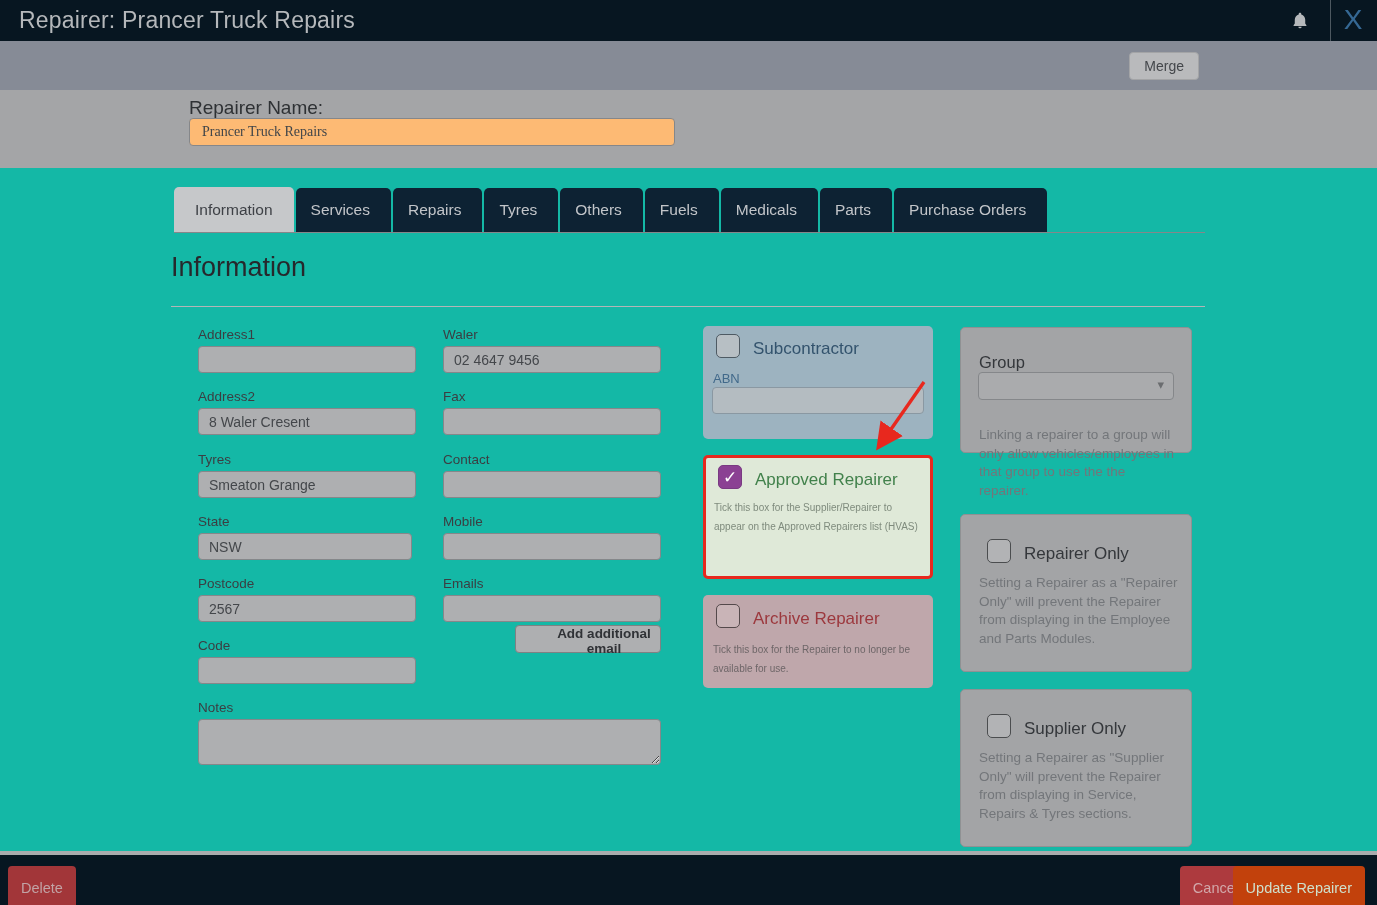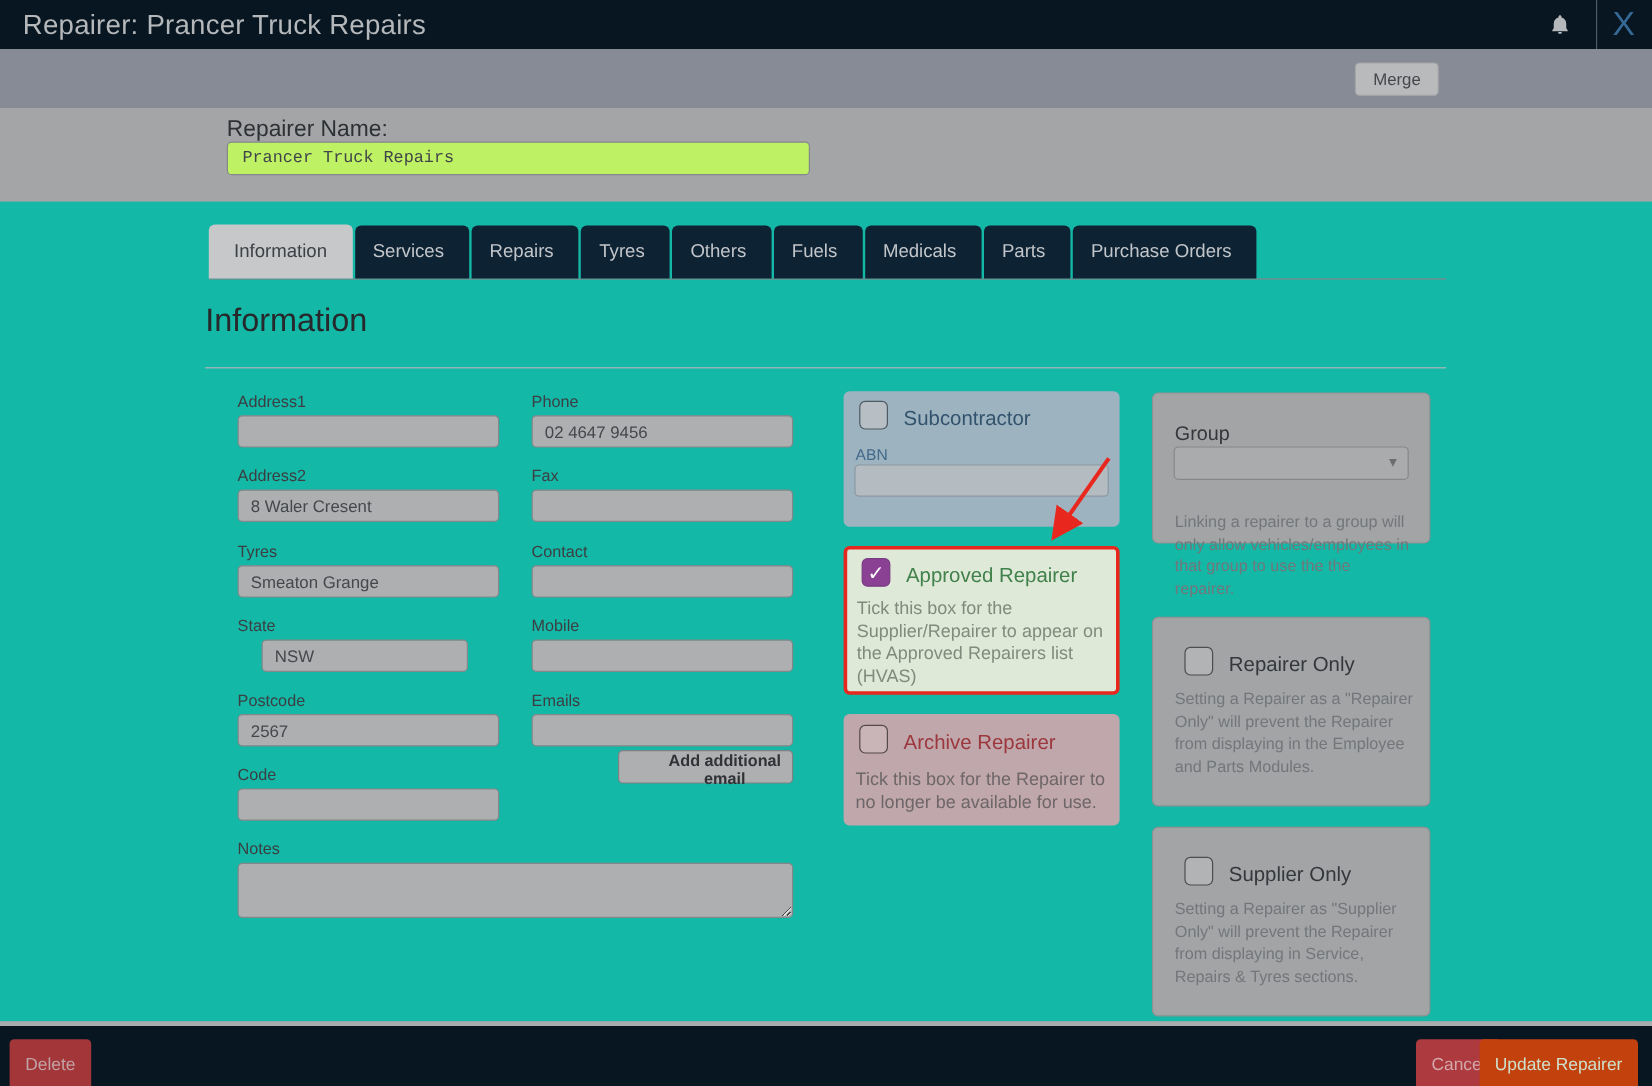--- a/index.html
+++ b/index.html
@@ -14,21 +14,21 @@
   .hdr-divider { position:absolute; right:46px; top:0; width:1px; height:41px; background:#4d5860; }
   .close-x { position:absolute; right:6px; top:2px; width:36px; height:36px; font-size:28px; font-weight:300; color:#356894; text-align:center; line-height:36px; cursor:pointer; }
 
   
   .sub-toolbar { position:absolute; top:41px; left:0; width:100%; height:49px; background:#868b96; }
   .merge-btn { position:absolute; right:178px; top:11px; height:28px; padding:0 14px; background:#b9babc; border:1px solid #a3a4a6; border-radius:4px; font-size:14px; color:#44474b; line-height:26px; cursor:pointer; }
 
   
   .name-section { position:absolute; top:90px; left:0; width:100%; height:100px; background:#a4a5a7; border-bottom:4px solid #fef9c3; }
   .name-label { position:absolute; left:189px; top:7px; font-size:19px; color:#2e3134; }
-  .name-input { position:absolute; left:189px; top:28px; width:486px; height:28px; background:#bef264; border:1px solid #85878a; border-radius:4px; font-size:14px; color:#414549; padding:0 12px; font-family:Liberation Mono, monospace; }
+  .name-input { position:absolute; left:189px; top:28px; width:486px; height:28px; background:#fdba74; border:1px solid #85878a; border-radius:4px; font-size:14px; color:#414549; padding:0 12px; font-family:Liberation Serif, serif; }
 
   
   .main { position:absolute; top:168px; left:0; width:100%; height:683px; background:#14b8a6; }
 
   
   .tabs { position:absolute; left:174px; top:20px; width:1031px; display:flex; gap:2px; border-bottom:1px solid #85878a; height:45px; align-items:flex-end; }
   .tab { height:44px; line-height:44px; padding:0 21px; font-size:15.5px; border-radius:5px 5px 0 0; cursor:pointer; white-space:nowrap; }
   .tab.active { background:#c6c8ca; color:#3e4146; height:45px; line-height:45px; }
   .tab.dark { background:#0d2233; color:#c2c5c9;padding-left:15px; }
 
@@ -44,21 +44,21 @@
   
   .cb { position:absolute; width:24px; height:24px; background:#b2b3b5; border:1px solid #4b4d4f; border-radius:5px; cursor:pointer; }
   .cb.checked { background:#8b4193; border-color:#793a82; color:#ffffff; text-align:center; line-height:23px; font-size:17px; font-weight:bold; }
 
   
   .flagbox { position:absolute; left:703px; width:230px; border-radius:5px; }
   .flag-sub { top:158px; height:113px; background:#9db3c0; }
   .flag-approved { top:287px; height:124px; background:#dfe9d8; border:3px solid #e8281e; }
   .flag-archive { top:427px; height:93px; background:#bfa7ab; }
   .flag-title { position:absolute; font-size:17px; }
-  .flag-desc { position:absolute; font-size:15px; line-height:18.5px; }
+  .flag-desc { position:absolute; font-size:10px; line-height:18.5px; }
 
   
   .panel { position:absolute; left:960px; width:232px; background:#a3a4a6; border:1px solid #8f9193; border-radius:5px; }
   .panel-title { position:absolute; font-size:16.5px; color:#34373b; }
   .panel-desc { position:absolute; font-size:13.5px; color:#73767a; line-height:18.5px; }
   .group-select { position:absolute; left:17px; top:44px; width:196px; height:28px; background:#aaabad; border:1px solid #85878a; border-radius:4px; cursor:pointer; }
   .group-select .caret { position:absolute; right:9px; top:4px; font-size:13px; color:#6b6d70; }
 
   
   .footer { position:absolute; bottom:0; left:0; width:100%; height:50px; background:#071621; }
@@ -114,32 +114,32 @@
     <div class="flabel" style="left:198px;top:159px">Address1</div>
     <input class="inp" style="left: 198px; top: 178px; width: 218px;" value="">
 
     <div class="flabel" style="left:198px;top:221px">Address2</div>
     <input class="inp" style="left: 198px; top: 240px; width: 218px;" value="8 Waler Cresent">
 
     <div class="flabel" style="left:198px;top:284px">Tyres</div>
     <input class="inp" style="left: 198px; top: 303px; width: 218px;" value="Smeaton Grange">
 
     <div class="flabel" style="left:198px;top:346px">State</div>
-    <input class="inp" style="left: 198px; top: 365px; width: 172px; margin-left: 20px;" value="NSW">
+    <input class="inp" style="left: 198px; top: 365px; width: 214px;" value="NSW">
 
     <div class="flabel" style="left:198px;top:408px">Postcode</div>
     <input class="inp" style="left: 198px; top: 427px; width: 218px;" value="2567">
 
     <div class="flabel" style="left:198px;top:470px">Code</div>
     <input class="inp" style="left: 198px; top: 489px; width: 218px;" value="">
 
     <div class="flabel" style="left:198px;top:532px">Notes</div>
     <textarea class="notes-ta" style=""></textarea>
 
-    <div class="flabel" style="left:443px;top:159px">Phone</div>
+    <div class="flabel" style="left:443px;top:159px">Waler</div>
     <input class="inp" style="left: 443px; top: 178px; width: 218px;" value="02 4647 9456">
 
     <div class="flabel" style="left:443px;top:221px">Fax</div>
     <input class="inp" style="left: 443px; top: 240px; width: 218px;" value="">
 
     <div class="flabel" style="left:443px;top:284px">Contact</div>
     <input class="inp" style="left: 443px; top: 303px; width: 218px;" value="">
 
     <div class="flabel" style="left:443px;top:346px">Mobile</div>
     <input class="inp" style="left: 443px; top: 365px; width: 218px;" value="">

